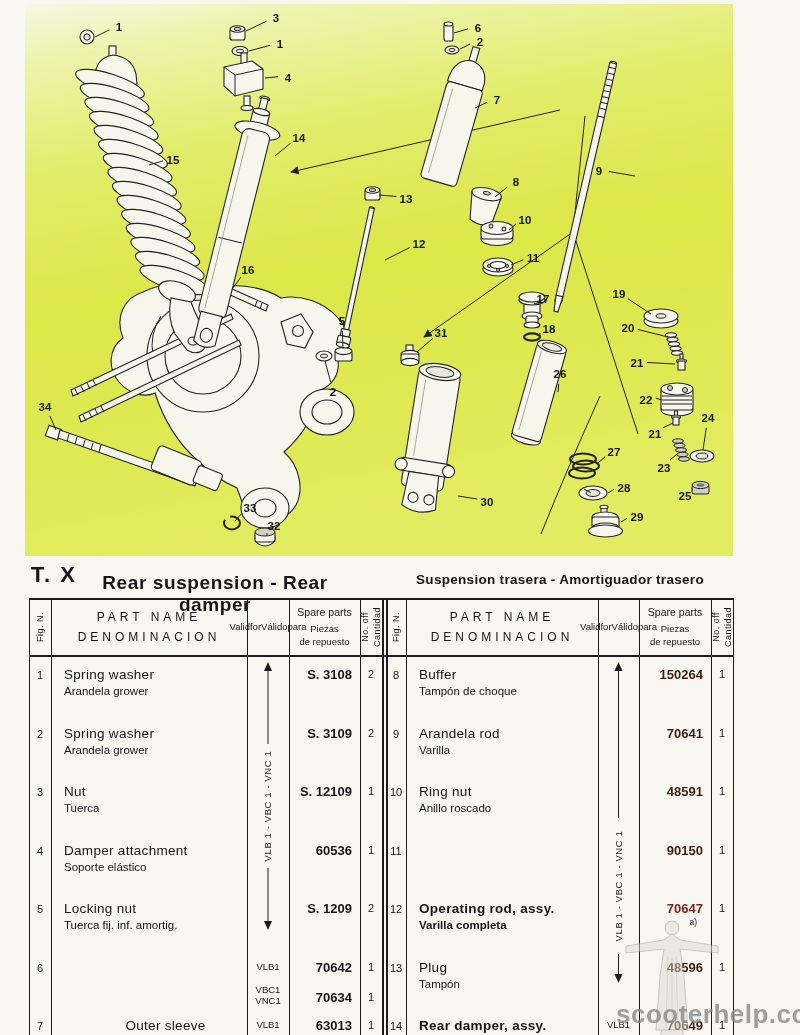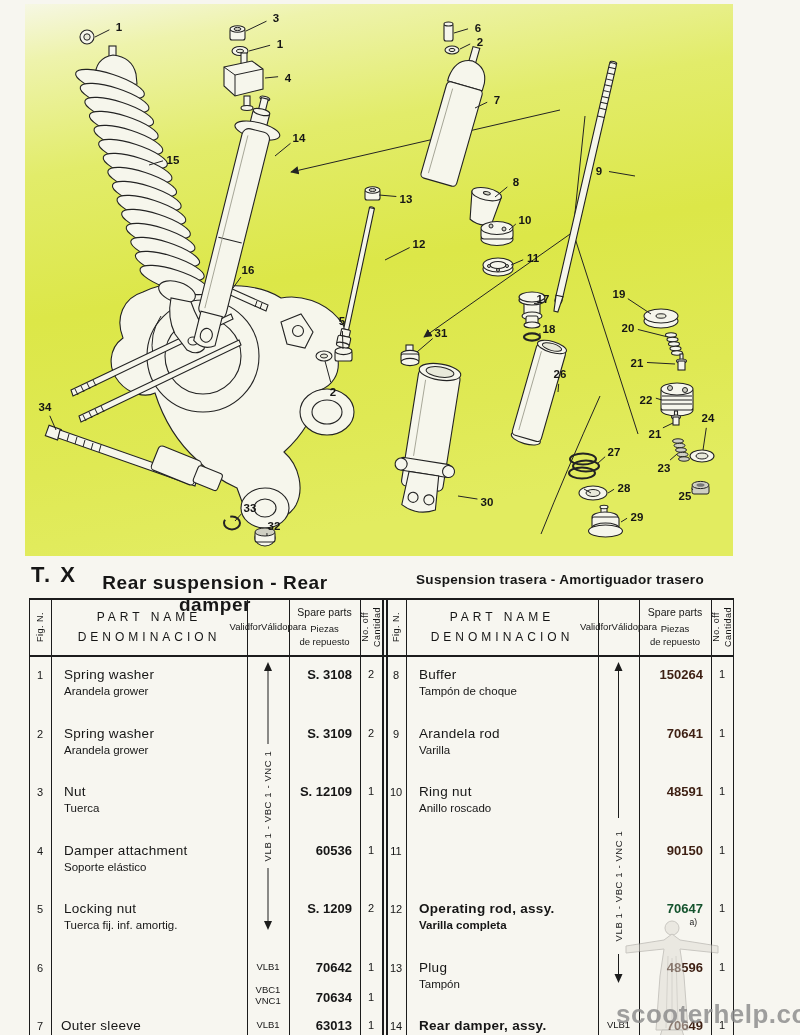--- a/index.html
+++ b/index.html
@@ -496,21 +496,21 @@
           <div class="cell valid-code" style="left: 218px; width: 42px; top: 12px;">VLB1</div>
           <div class="cell part-no" style="left: 260px; width: 63px; top: 11px; color: rgb(22, 22, 22);">70642</div>
           <div class="cell qty-n" style="left: 331px; width: 22px; top: 12px;">1</div>
           <div class="cell valid-code" style="left: 218px; width: 42px; top: 35px;">VBC1</div>
           <div class="cell valid-code" style="left: 218px; width: 42px; top: 46px;">VNC1</div>
           <div class="cell part-no" style="left: 260px; width: 63px; top: 41px; color: rgb(22, 22, 22);">70634</div>
           <div class="cell qty-n" style="left: 331px; width: 22px; top: 42px;">1</div>
         </div>
         <div class="row" style="top: 351px; height: 58.5px;">
           <div class="cell fig-n" style="left: 0px; width: 22px; top: 13px;">7</div>
-          <div class="cell " style="left: 32px; width: 183px; top: 11px;">
+          <div class="cell " style="left: 45px; width: 183px; top: 11px; text-align: center;">
             <div class="cell nm-en" style="position: relative;">Outer sleeve</div>
           </div>
           <div class="cell valid-code" style="left: 218px; width: 42px; top: 12px;">VLB1</div>
           <div class="cell part-no" style="left: 260px; width: 63px; top: 11px; color: rgb(22, 22, 22);">63013</div>
           <div class="cell qty-n" style="left: 331px; width: 22px; top: 12px;">1</div>
         </div>
       </div>
     <div id="rows-right" style="position:absolute;left:357px;top:58px;width:347px;height:379px;">
         <div class="row" style="top: 0px; height: 58.5px;">
           <div class="cell fig-n" style="left: 0px; width: 20px; top: 13px;">8</div>
@@ -543,21 +543,21 @@
           <div class="cell fig-n" style="left: 0px; width: 20px; top: 13px;">11</div>
           <div class="cell part-no" style="left: 253px; width: 64px; top: 11px; color: rgb(61, 31, 18);">90150</div>
           <div class="cell qty-n" style="left: 325px; width: 22px; top: 12px;">1</div>
         </div>
         <div class="row bold" style="top: 234px; height: 58.5px;">
           <div class="cell fig-n" style="left: 0px; width: 20px; top: 13px;">12</div>
           <div class="cell " style="left: 33px; width: 179px; top: 11px;">
             <div class="cell nm-en" style="position: relative;">Operating rod, assy.</div>
             <div class="cell nm-es" style="position: relative;">Varilla completa</div>
           </div>
-          <div class="cell part-no" style="left: 253px; width: 64px; top: 11px; color: #14532d;">70647</div>
+          <div class="cell part-no" style="left: 253px; width: 64px; top: 11px; color: #7f1d1d;">70647</div>
           <div class="cell note" style="left: 253px; width: 58px; top: 27px;">a)</div>
           <div class="cell qty-n" style="left: 325px; width: 22px; top: 12px;">1</div>
         </div>
         <div class="row" style="top: 292.5px; height: 58.5px;">
           <div class="cell fig-n" style="left: 0px; width: 20px; top: 13px;">13</div>
           <div class="cell " style="left: 33px; width: 179px; top: 11px;">
             <div class="cell nm-en" style="position: relative;">Plug</div>
             <div class="cell nm-es" style="position: relative;">Tampón</div>
           </div>
           <div class="cell part-no" style="left: 253px; width: 64px; top: 11px; color: rgb(61, 31, 18);">48596</div>

